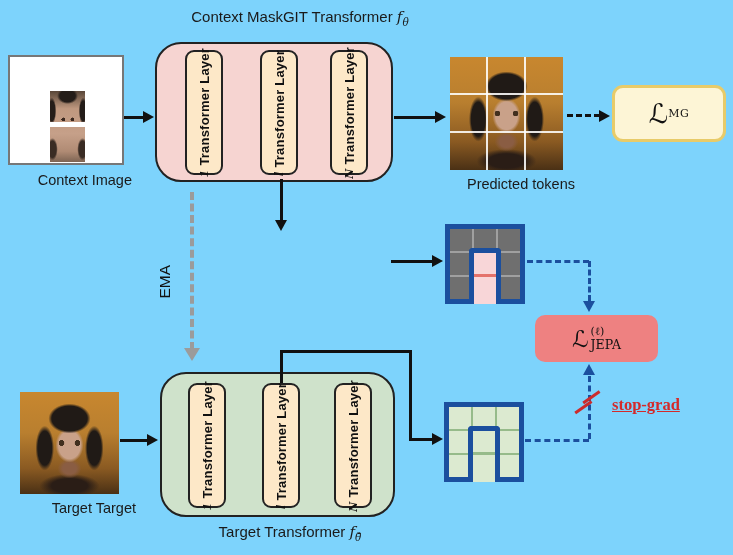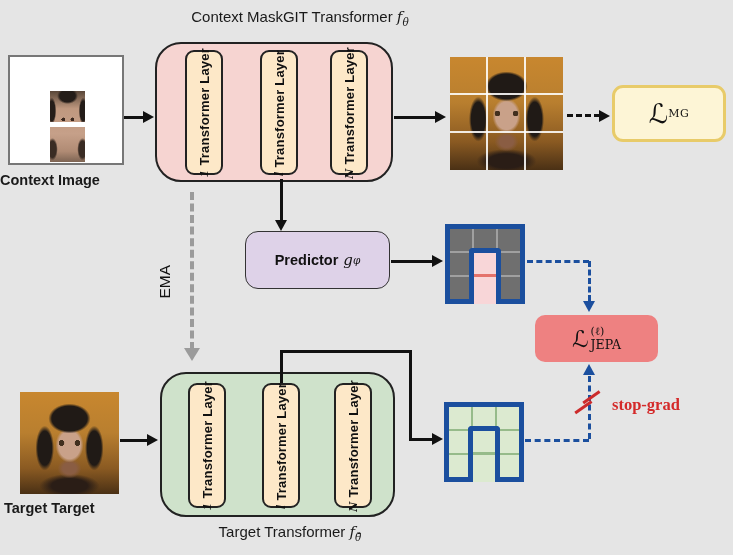--- a/index.html
+++ b/index.html
@@ -1,16 +1,16 @@
 <!DOCTYPE html>
 <html><head>
 <meta charset="utf-8">
 <style>
   html,body{margin:0;padding:0;background:#fff;}
-  #canvas{position:relative;width:733px;height:555px;background:#e5e5e5;overflow:hidden;
+  #canvas{position:relative;width:733px;height:555px;background:#7dd3fc;overflow:hidden;
           font-family:"Liberation Sans",sans-serif;color:#111;}
 
   
   .line-h{position:absolute;height:2.6px;background:#111;}
   .line-v{position:absolute;width:2.6px;background:#111;}
   .dash-h{position:absolute;height:0;border-top:3px dashed #111;}
   .bdash-h{position:absolute;height:0;border-top:3px dashed #1b4f9e;}
   .bdash-v{position:absolute;width:0;border-left:3px dashed #1b4f9e;}
   .gdash-v{position:absolute;width:0;border-left:4px dashed #9b9b9b;}
   .ah-r{position:absolute;width:0;height:0;border-top:6px solid transparent;
@@ -28,21 +28,21 @@
   .tgtbox{background:#cfe2cb;}
 
   
   .tlayer{position:absolute;width:38px;height:125px;background:#fde8c8;border:2px solid #222;
           border-radius:9px;box-sizing:border-box;display:flex;align-items:center;justify-content:center;}
   .vtext{writing-mode:vertical-rl;transform:rotate(180deg);white-space:nowrap;
          font-weight:bold;font-size:13px;letter-spacing:.2px;color:#111;}
   .vtext .idx{font-family:"DejaVu Serif",serif;font-style:italic;font-size:11px;margin-inline-end:4px;}
 
   
-  .caption{position:absolute;font-size:14.5px;text-align:left;color:#1a1a1a;font-weight:bold;}
+  .caption{position:absolute;font-size:14.5px;text-align:right;color:#1a1a1a;}
   .title{position:absolute;font-size:15px;text-align:center;color:#1a1a1a;}
   .mathf{font-family:"DejaVu Serif",serif;font-style:italic;font-size:15px;}
   sub.m{font-family:"DejaVu Serif",serif;font-style:italic;font-size:10.5px;}
 
   
   .ctx-imgbox{position:absolute;left:8px;top:55px;width:116px;height:110px;background:#fff;
               border:2px solid #777;box-sizing:border-box;}
   .ctx-strip{position:absolute;left:40px;top:34px;width:35px;height:71px;
     background-image:
       radial-gradient(circle 2px at 38% 40%, #3a281f 90%, rgba(0,0,0,0) 100%),
@@ -101,21 +101,21 @@
   .supsub{display:inline-flex;flex-direction:column;align-items:flex-start;line-height:1;margin-left:2px;
           font-family:"DejaVu Serif",serif;}
   .supsub .sup{font-size:11px;}
   .supsub .sub{font-size:12.5px;margin-top:2px;}
 
   
   .ema-label{position:absolute;left:152px;top:250px;width:26px;height:64px;
              display:flex;align-items:center;justify-content:center;}
   .ema-label span{writing-mode:vertical-rl;transform:rotate(180deg);font-size:15.5px;color:#111;}
   .stopgrad{position:absolute;left:612px;top:395px;font-family:"Liberation Serif",serif;
-            font-weight:bold;font-size:16.5px;color:#d42a2a;}
+            font-weight:bold;font-size:16.5px;color:#d42a2a;text-decoration:underline;}
   .slash{position:absolute;width:2.6px;height:20px;background:#cc2b2b;transform:rotate(55deg);}
 </style>
 </head>
 <body>
 
 <div id="canvas">
 
   <div class="title" style="left:150px;top:8px;width:300px;">
     <span>Context MaskGIT Transformer</span>
     <span class="mathf">f</span><sub class="m">θ</sub>
@@ -145,37 +145,33 @@
 
   <div class="line-h" style="left:394px;top:116px;width:44px;"></div>
   <div class="ah-r" style="left:435px;top:111px;"></div>
 
   <div class="face" style="left:450px;top:57px;width:113px;height:113px;">
     <div class="gridline-v" style="left:36px;"></div>
     <div class="gridline-v" style="left:74px;"></div>
     <div class="gridline-h" style="top:36px;"></div>
     <div class="gridline-h" style="top:74px;"></div>
   </div>
+  <div class="caption" style="left:440px;top:176px;width:135px;">Predicted tokens</div>
 
   <div class="dash-h" style="left:567px;top:114px;width:33px;"></div>
   <div class="ah-r" style="left:599px;top:110px;"></div>
 
   <div class="loss-mg">
     <span class="scriptL">ℒ</span>
       <sub>MG</sub>
   </div>
 
   <div class="line-v" style="left:280px;top:179px;height:43px;"></div>
   <div class="ah-d" style="left:275px;top:220px;"></div>
 
-  <div class="predictor">
-    <span>Predictor</span>
-    <span class="mathg">g</span>
-      <sub>φ</sub>
-  </div>
 
   <div class="line-h" style="left:391px;top:260px;width:43px;"></div>
   <div class="ah-r" style="left:432px;top:255px;"></div>
 
   <div class="tokengrid gray" style="left:445px;top:224px;">
     <div class="cells">
       <div class="cell"></div>
         <div class="cell"></div>
         <div class="cell"></div>
       <div class="cell"></div>

